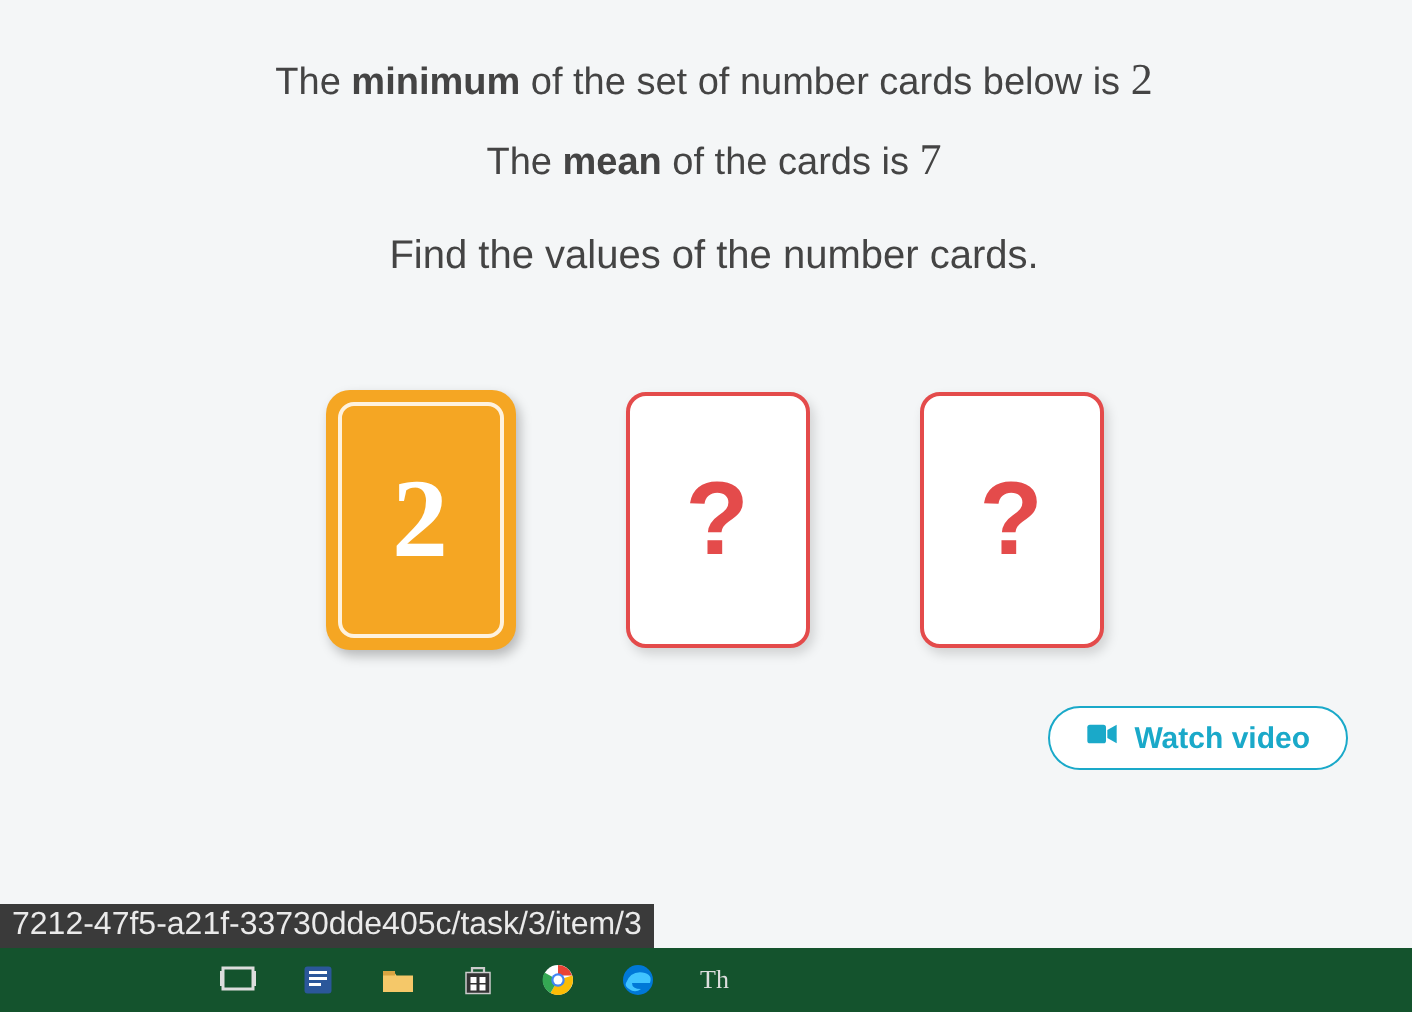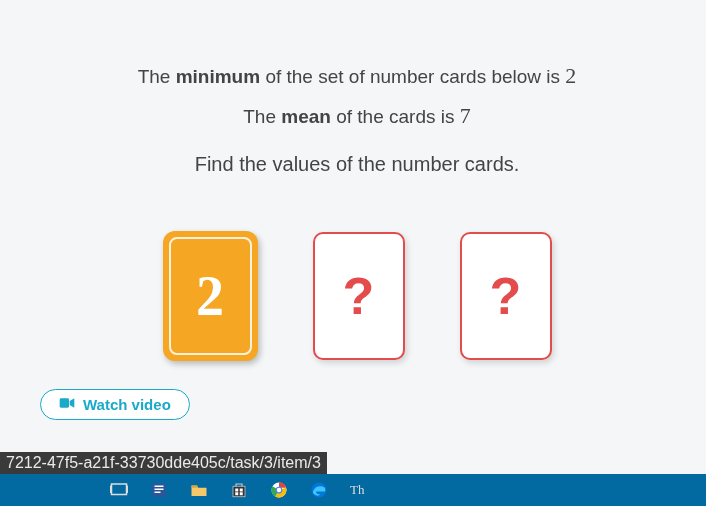--- a/index.html
+++ b/index.html
@@ -8,21 +8,20 @@
     height: 506px;
     background: #f4f6f7;
     font-family: Arial, Helvetica, sans-serif;
     color: #4a4a4a;
     overflow: hidden;
     position: relative;
   }
   .content {
     padding: 20px 32px 0 40px;
     text-align: center;
-    margin-top: 36px;
   }
   .line {
     font-size: 19px;
     line-height: 1.8;
     color: #444;
   }
   .line .bold { font-weight: bold; }
   .line .num {
     font-family: "Times New Roman", serif;
     font-size: 22px;
@@ -78,21 +77,21 @@
   }
   .card-unknown span {
     font-size: 52px;
     font-weight: bold;
     color: #e44b4b;
     font-family: Arial, sans-serif;
   }
   .watch-wrap {
     margin-top: 28px;
     display: flex;
-    justify-content: flex-start;
+    justify-content: flex-end;
   }
   .watch {
     display: inline-flex;
     align-items: center;
     gap: 8px;
     border: 1.5px solid #1aa9c9;
     color: #1aa9c9;
     background: #fff;
     border-radius: 20px;
     padding: 6px 18px;
@@ -108,21 +107,21 @@
     background: #3a3a3a;
     color: #eaeaea;
     font-size: 16px;
     padding: 2px 6px;
     font-family: Arial, sans-serif;
   }
   .taskbar {
     position: absolute;
     left: 0; right: 0; bottom: 0;
     height: 32px;
-    background: #0369a1;
+    background: #14532d;
     display: flex;
     align-items: center;
     padding-left: 110px;
     gap: 22px;
   }
   .tb-icon { width: 18px; height: 18px; display:flex; align-items:center; justify-content:center; }
   .tb-icon svg { width: 18px; height: 18px; }
 </style>
 </head>
 <body>

